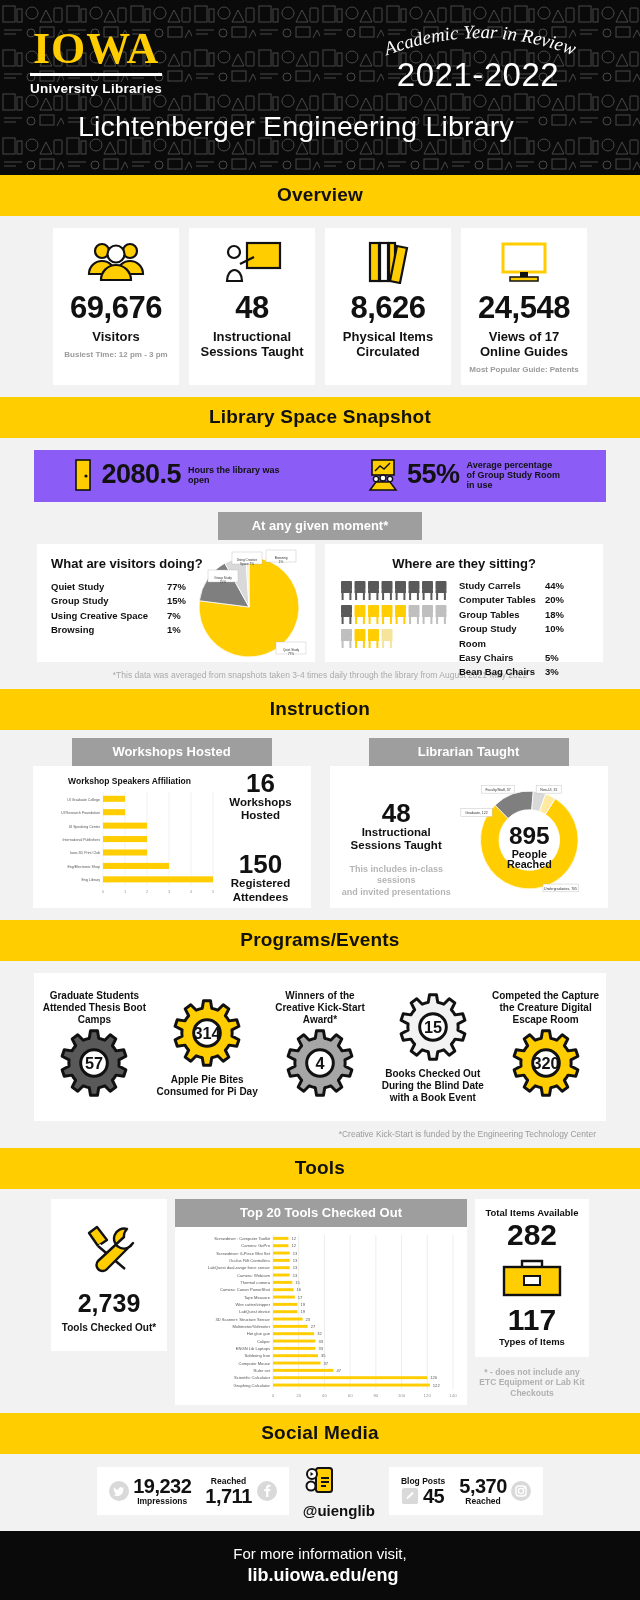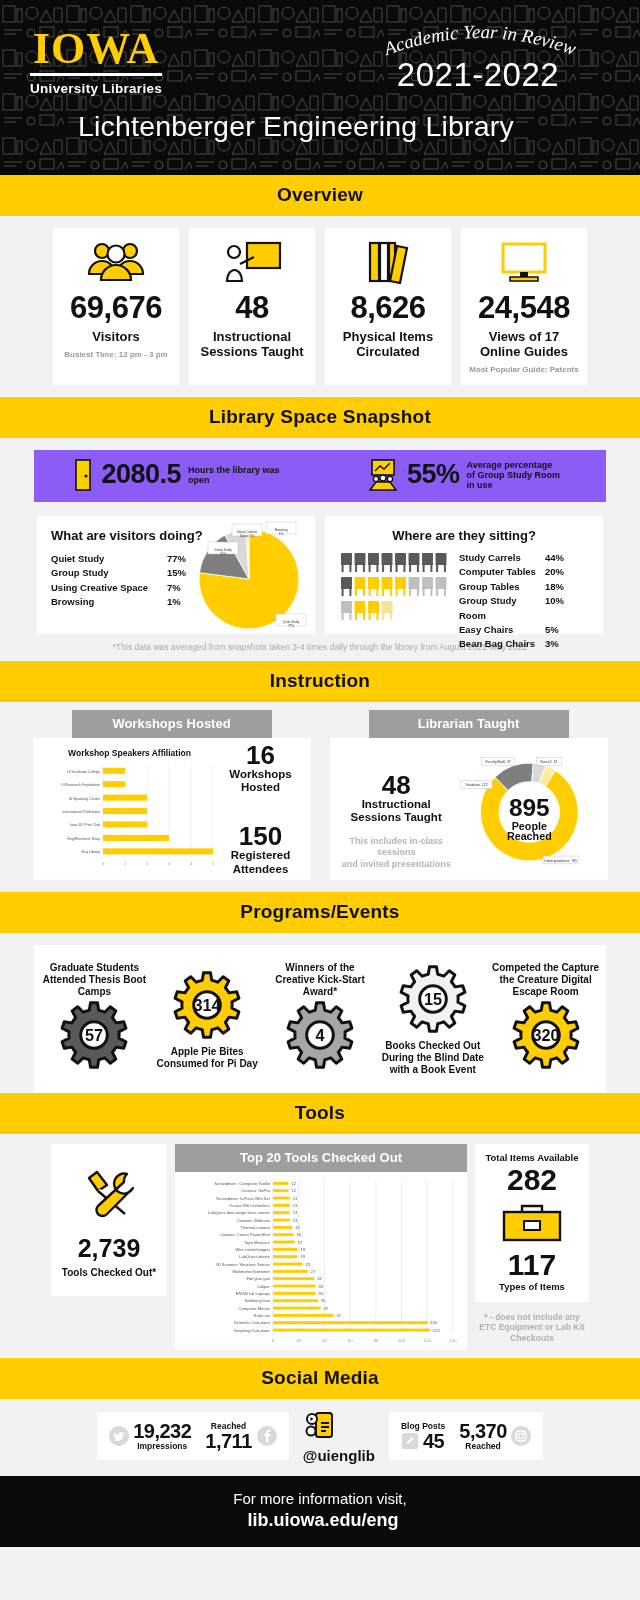--- a/index.html
+++ b/index.html
@@ -250,20 +250,21 @@
           <circle cx="24" cy="21" r="2.6" fill="#fff" stroke="#111" stroke-width="1.4"></circle>
           <path d="M4 32 l6 -8 h14 l6 8 z" fill="#FFCD00" stroke="#111" stroke-width="1.5"></path>
         </svg>
         <span class="big">55%</span>
         <span class="desc">Average percentage<br>of Group Study Room<br>in use</span>
       </div>
     </div>
   </div>
 
   <div style="position:relative; margin-top:10px;">
+    <div class="subbanner" style="width:204px;">At any given moment*</div>
     <div class="snap-wrap" style="margin-top:-6px; padding-top:10px;">
 
       <div class="snap-card">
         <div class="snap-title left">What are visitors doing?</div>
         <div class="legend">
           <div class="legend-row">
               <span class="lname">Quiet Study</span>
               <span class="lval">77%</span>
             </div>
           <div class="legend-row">
@@ -555,20 +556,21 @@
 
       <div class="prog-item">
         <div class="prog-text">Competed the Capture the Creature Digital Escape Room</div>
         <svg class="gear" width="74" height="74" viewBox="0 0 100 100">
             <path d="M43.6,16.6 L45.3,6.3 L54.7,6.3 L56.4,16.6 L60.5,17.7 L64.5,19.2 L71.9,11.8 L79.5,17.4 L74.8,26.7 L77.5,30.0 L79.8,33.6 L90.2,32.0 L93.1,40.9 L83.7,45.7 L84.0,50.0 L83.7,54.3 L93.1,59.1 L90.2,68.0 L79.8,66.4 L77.5,70.0 L74.8,73.3 L79.5,82.6 L71.9,88.2 L64.5,80.8 L60.5,82.3 L56.4,83.4 L54.7,93.7 L45.3,93.7 L43.6,83.4 L39.5,82.3 L35.5,80.8 L28.1,88.2 L20.5,82.6 L25.2,73.3 L22.5,70.0 L20.2,66.4 L9.8,68.0 L6.9,59.1 L16.3,54.3 L16.0,50.0 L16.3,45.7 L6.9,40.9 L9.8,32.0 L20.2,33.6 L22.5,30.0 L25.2,26.7 L20.5,17.4 L28.1,11.8 L35.5,19.2 L39.5,17.7 Z" fill="#FFCD00" stroke="#111" stroke-width="4" stroke-linejoin="round"></path>
             <circle cx="50" cy="50" r="18" fill="#fff" stroke="#111" stroke-width="4"></circle>
             <text x="50" y="58" font-size="22" font-weight="bold" fill="#111" text-anchor="middle" font-family="Liberation Sans, sans-serif">320</text>
           </svg>
       </div>
     </div>
+    <div class="footnote" style="text-align:right; padding-right:44px; color:#9a9a9a;">*Creative Kick-Start is funded by the Engineering Technology Center</div>
   </div>
 
   <div class="banner">Tools</div>
   <div class="tools-wrap">
 
     <div class="tools-left">
       <svg width="64" height="54" viewBox="0 0 64 54" style="margin:0 auto; display:block;">
         <g stroke="#111" stroke-width="2.4" fill="none" stroke-linejoin="round">
           <path d="M12 12 l8 -6 l10 13 l-9 6 z" fill="#FFCD00"></path>
           <path d="M21 25 L48 48" stroke-width="6" stroke="#fff"></path>

